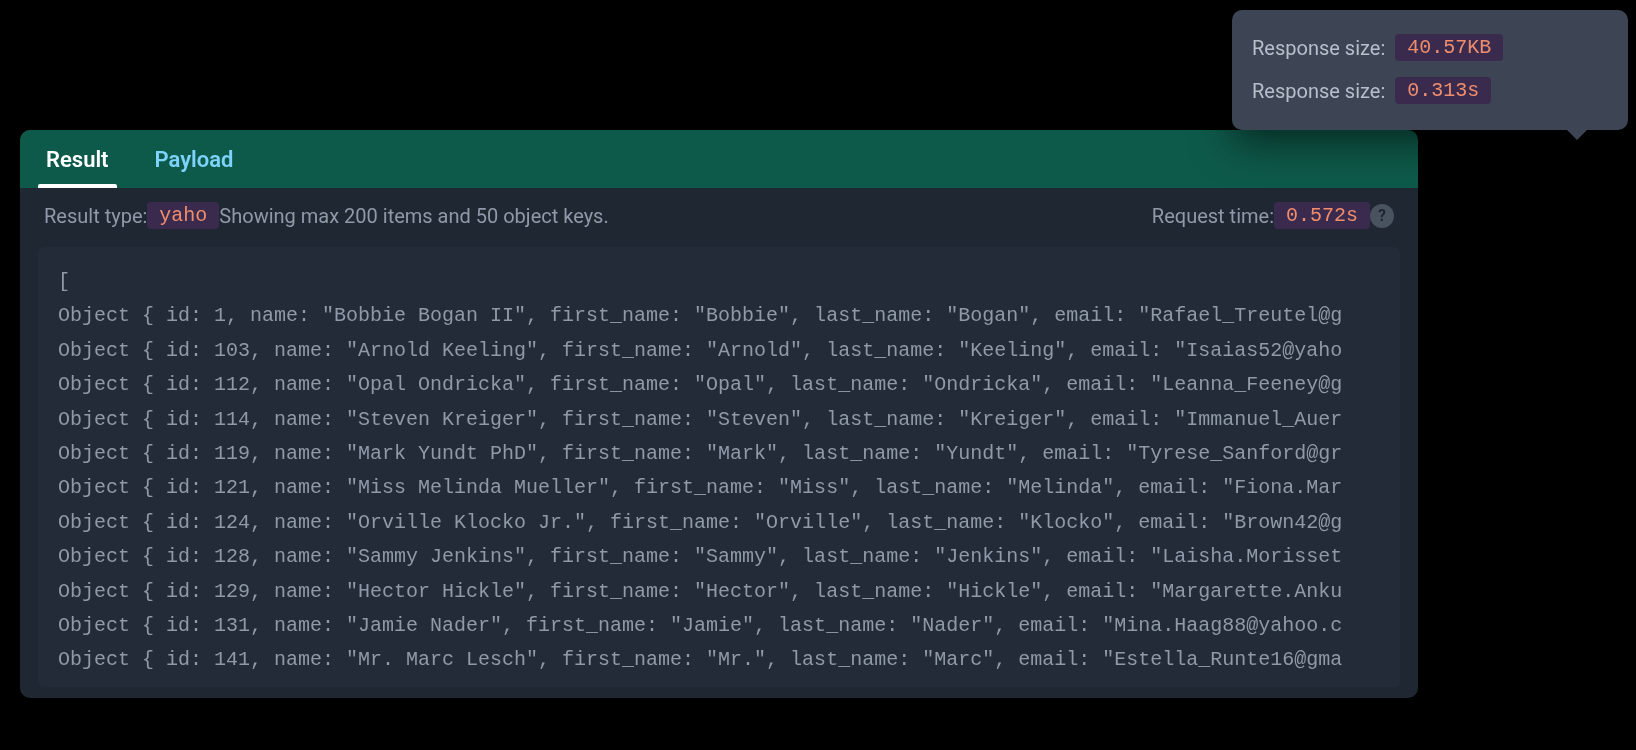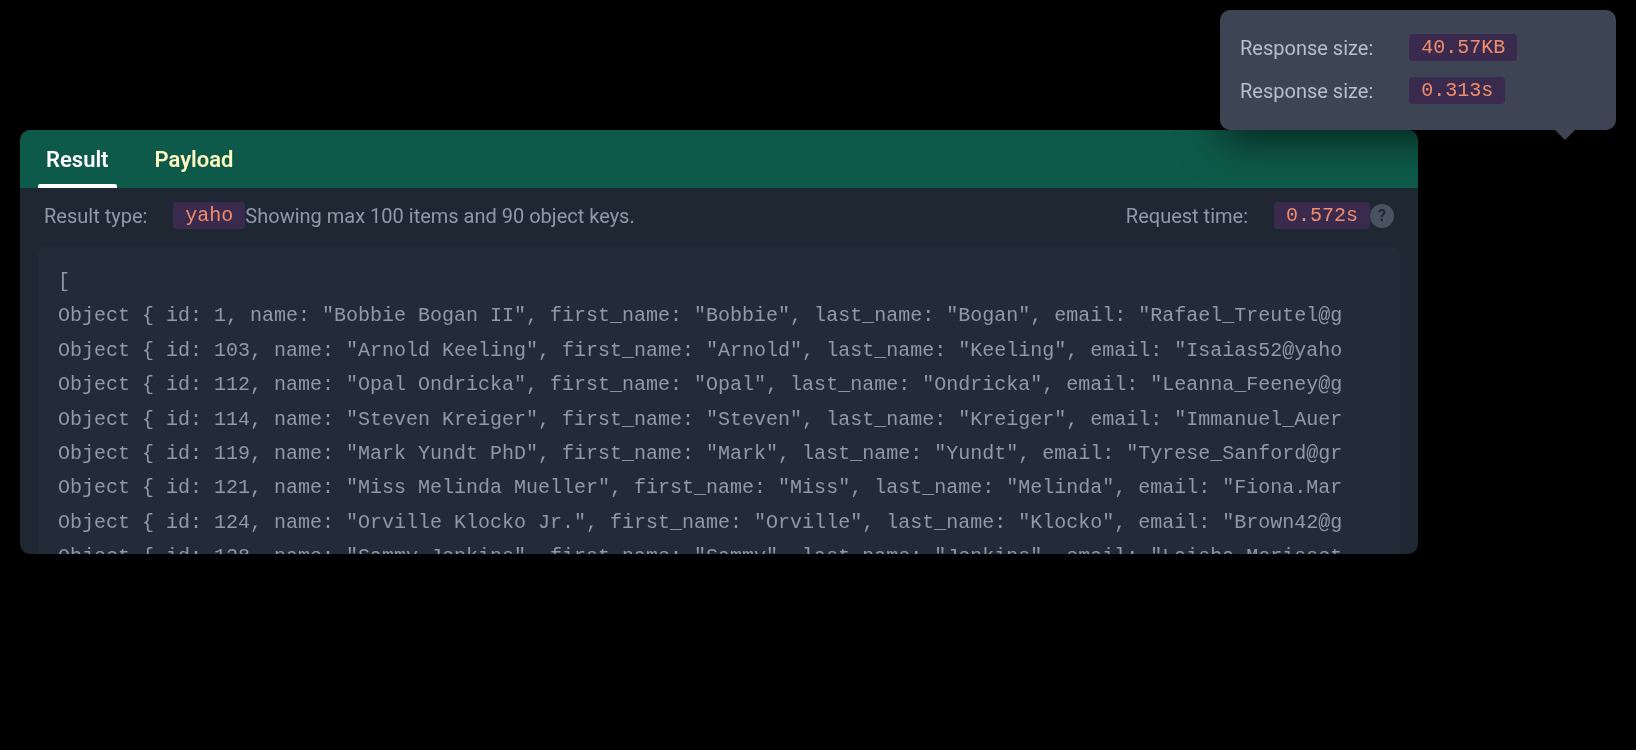--- a/index.html
+++ b/index.html
@@ -10,40 +10,40 @@
     font-family: -apple-system, BlinkMacSystemFont, "Segoe UI", Roboto, sans-serif;
     overflow: hidden;
   }
   body { position: relative; }
 
   .panel {
     position: absolute;
     left: 20px;
     top: 130px;
     width: 1398px;
-    height: 424px;
+    height: 568px;
     background: #1f2733;
     border-radius: 10px;
     box-shadow: 0 8px 40px rgba(0,0,0,0.6);
     overflow: hidden;
   }
 
   .tabbar {
     display: flex;
     align-items: flex-end;
     height: 58px;
     background: #0e5a4a;
     padding: 0 18px;
     gap: 30px;
   }
   .tab {
     padding: 14px 8px 16px 8px;
     font-size: 22px;
     font-weight: 600;
-    color: #fef9c3;
+    color: #7dd3fc;
     cursor: pointer;
     position: relative;
   }
   .tab.active {
     color: #ffffff;
   }
   .tab.active::after {
     content: "";
     position: absolute;
     left: 0; right: 0; bottom: 0;
@@ -60,21 +60,20 @@
     color: #8f99a8;
   }
   .pill {
     display: inline-block;
     background: #3a2b4e;
     color: #f08d6c;
     font-family: "SFMono-Regular", Consolas, "Liberation Mono", Menlo, monospace;
     font-size: 20px;
     padding: 2px 12px;
     border-radius: 4px;
-    margin-left: 26px;
   }
   .infoline .spacer { flex: 1; }
   .help {
     width: 24px; height: 24px;
     border-radius: 50%;
     background: #49525f;
     color: #1f2733;
     display: flex; align-items: center; justify-content: center;
     font-size: 16px; font-weight: 700;
     cursor: pointer;
@@ -91,21 +90,21 @@
   .resultbox pre {
     font-family: "SFMono-Regular", Consolas, "Liberation Mono", Menlo, monospace;
     font-size: 20px;
     line-height: 1.72;
     color: #8f99a8;
     white-space: pre;
   }
 
   .tooltip {
     position: absolute;
-    right: 20px;
+    right: 8px;
     top: 10px;
     width: 396px;
     background: #3d4554;
     border-radius: 10px;
     padding: 16px 20px 18px 20px;
     box-shadow: 0 12px 40px rgba(0,0,0,0.55);
   }
   .tooltip::after {
     content: "";
     position: absolute;
@@ -132,21 +131,21 @@
 
 <div class="panel">
   <div class="tabbar">
     <div class="tab active">Result</div>
     <div class="tab">Payload</div>
   </div>
 
   <div class="infoline">
     <span>Result type:</span>
     <span class="pill">yaho</span>
-    <span>Showing max 100 items and 90 object keys.</span>
+    <span>Showing max 200 items and 50 object keys.</span>
     <span class="spacer"></span>
     <span>Request time:</span>
     <span class="pill">0.572s</span>
     <span class="help">?</span>
   </div>
 
   <div class="resultbox">
     <pre id="result-pre">[
 Object { id: 1, name: "Bobbie Bogan II", first_name: "Bobbie", last_name: "Bogan", email: "Rafael_Treutel@g
 Object { id: 103, name: "Arnold Keeling", first_name: "Arnold", last_name: "Keeling", email: "Isaias52@yaho

